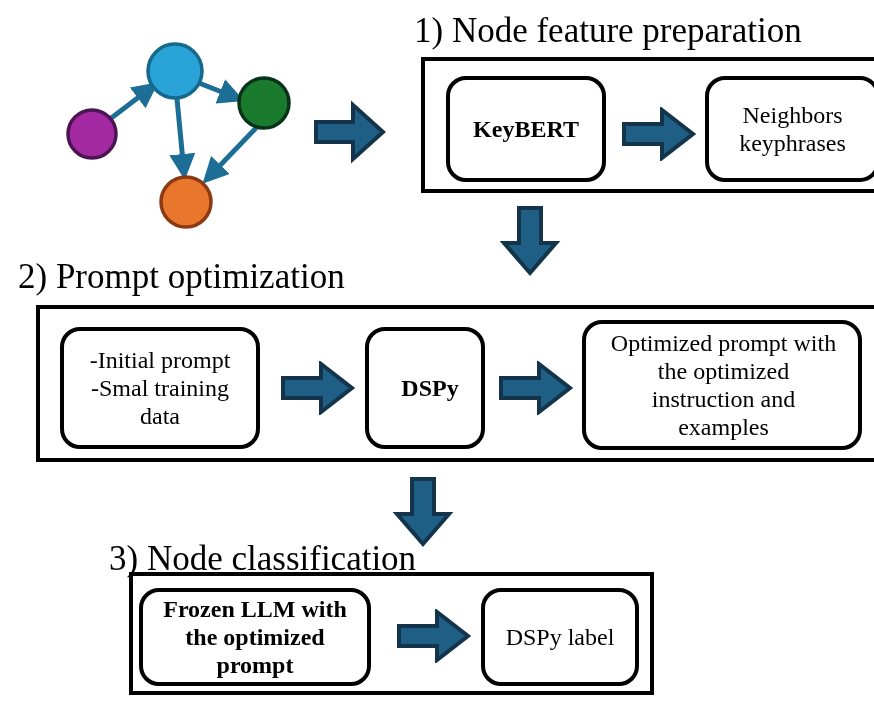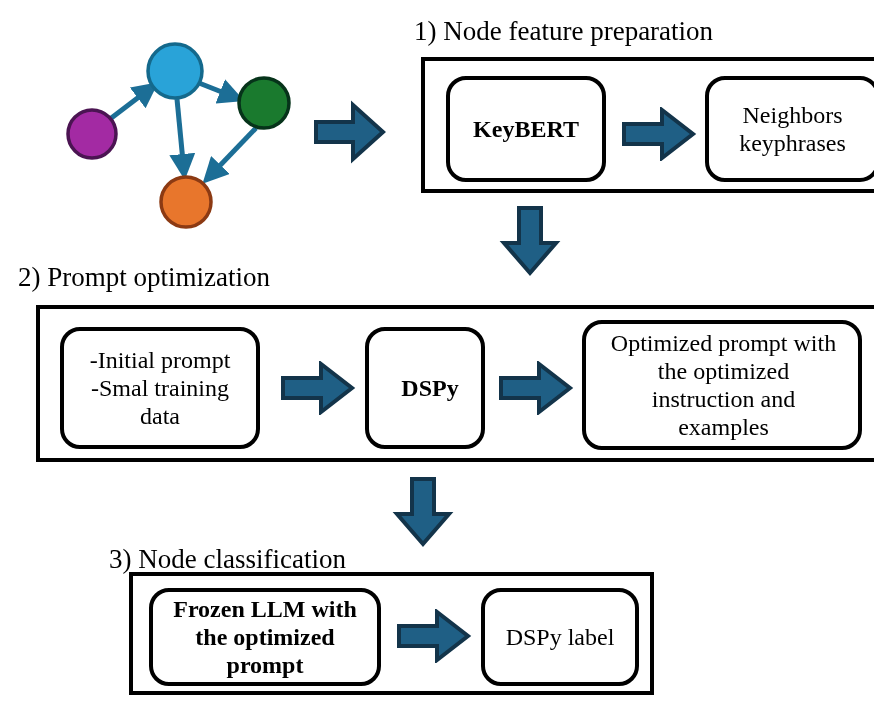--- a/index.html
+++ b/index.html
@@ -17,21 +17,21 @@
     width: 874px;
     height: 710px;
     background: #ffffff;
     overflow: hidden;
   }
 
   
   .section-title {
     position: absolute;
     font-family: "Liberation Serif", "DejaVu Serif", serif;
-    font-size: 27px;
+    font-size: 35px;
     line-height: 30px;
     font-weight: 400;
     color: #000;
     white-space: nowrap;
     letter-spacing: 0px;
   }
 
   
   .stage-box {
     position: absolute;
@@ -149,21 +149,21 @@
   </div>
 
   <svg class="arrow" style="left:392px; top:476px;" width="62" height="72" viewBox="0 0 62 72">
     <path d="M20,3 L42,3 L42,38 L57,38 L31,68 L5,38 L20,38 Z" fill="#1F5F85" stroke="#13344A" stroke-width="4" stroke-linejoin="miter"></path>
   </svg>
 
   <div class="section-title" style="left:109px; top:544px;">3) Node classification</div>
 
   <div class="stage-box" style="left:115px; top:572px; width:525px; height:123px;">
 
-    <div class="node-box bold" style="left:16px; top:12px; width:232px; height:98px;">
+    <div class="node-box bold" style="left:6px; top:12px; width:232px; height:98px;">
       <span class="txt">Frozen LLM with<br>the optimized<br>prompt</span>
     </div>
 
     <svg class="arrow" style="left:263px; top:33px;" width="76" height="54" viewBox="0 0 76 54">
       <path d="M3,17 L41,17 L41,3 L72,27 L41,51 L41,37 L3,37 Z" fill="#1F5F85" stroke="#13344A" stroke-width="4" stroke-linejoin="miter"></path>
     </svg>
 
     <div class="node-box" style="left:348px; top:12px; width:158px; height:98px;">
       <span class="txt">DSPy label</span>
     </div>

